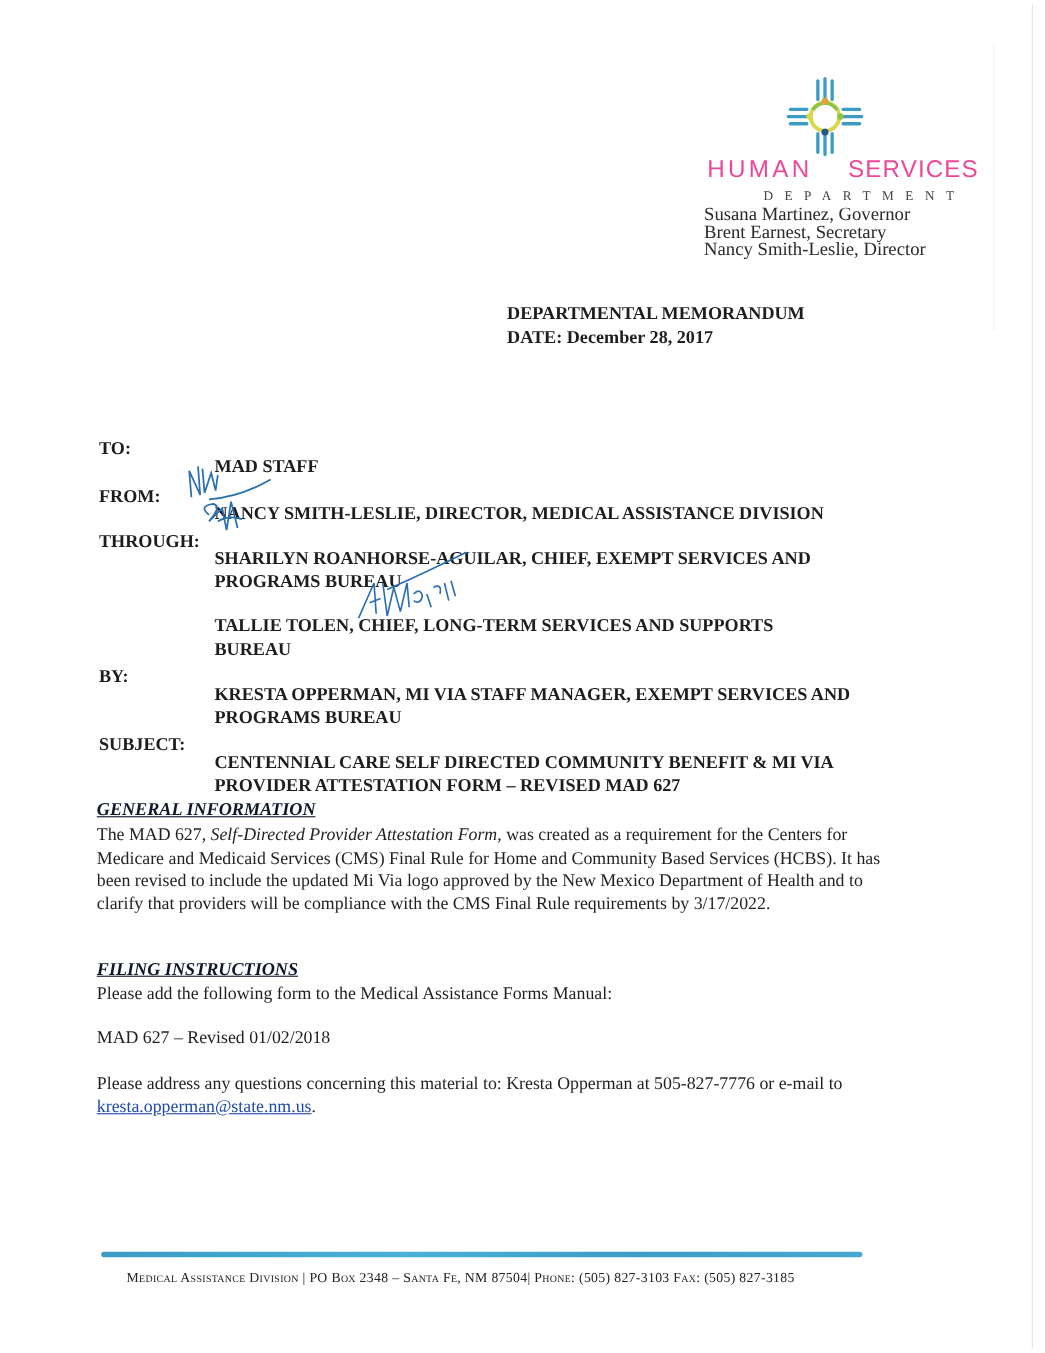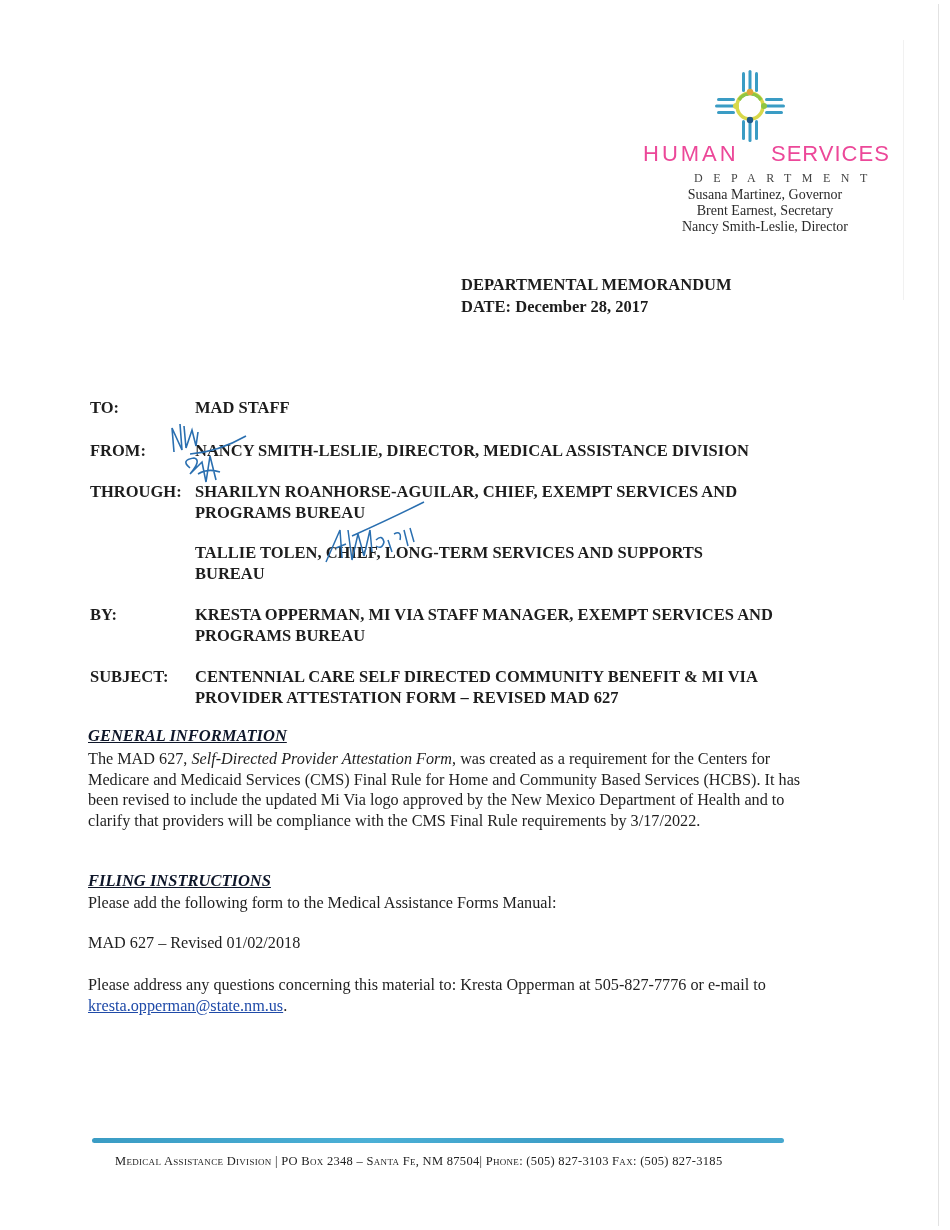--- a/index.html
+++ b/index.html
@@ -11,30 +11,30 @@
     .scan-edge2 { position: absolute; left: 903px; top: 40px; width: 1px; height: 260px; background: #f1f1f1; }
 
     
     .logo { position: absolute; left: 640px; top: 70px; width: 230px; }
     .zia { position: absolute; left: 75px; top: 0; width: 70px; height: 72px; }
     .logo-word { position: absolute; top: 71px; left: 3px; font-family: "Liberation Sans", "DejaVu Sans", sans-serif;
       font-size: 22px; letter-spacing: 3px; color: #ec4899; font-weight: normal; }
     .logo-word.right { left: 131px; letter-spacing: 1px; }
     .logo-dept { position: absolute; top: 101px; left: 54px; font-family: "Liberation Serif", serif;
       font-size: 12px; letter-spacing: 10.5px; color: #444; }
-    .officials { position: absolute; left: 640px; top: 187px; width: 250px; text-align: center;
-      font-size: 14px; line-height: 16px; color: #2a2a2a; }
+    .officials { position: absolute; left: 640px; top: 187px; width: 250px; text-align: left;
+      font-size: 17px; line-height: 16px; color: #2a2a2a; }
 
     
     .memo-head { position: absolute; left: 461px; top: 274px; font-weight: bold; font-size: 16.5px; line-height: 22px; color: #1d1d1d; }
 
     
     .row { position: absolute; left: 90px; font-weight: bold; font-size: 16.5px; line-height: 21px; color: #1d1d1d; }
     .row .lbl { position: absolute; left: 0; top: 0; width: 110px; }
-    .row .val { position: absolute; left: 105px; top: 0; width: 620px; }
+    .row .val { position: absolute; left: 105px; top: 16px; width: 620px; }
 
     
     .sig { position: absolute; pointer-events: none; }
 
     
     .section-title { position: absolute; left: 88px; font-weight: bold; font-style: italic; text-decoration: underline;
       font-size: 16.5px; color: #0f172a; }
     .para { position: absolute; left: 88px; width: 730px; font-size: 16.2px; line-height: 20.5px; color: #1f1f1f; }
     .para i { font-style: italic; }
     a.email { color: #1f4aa8; text-decoration: underline; }

